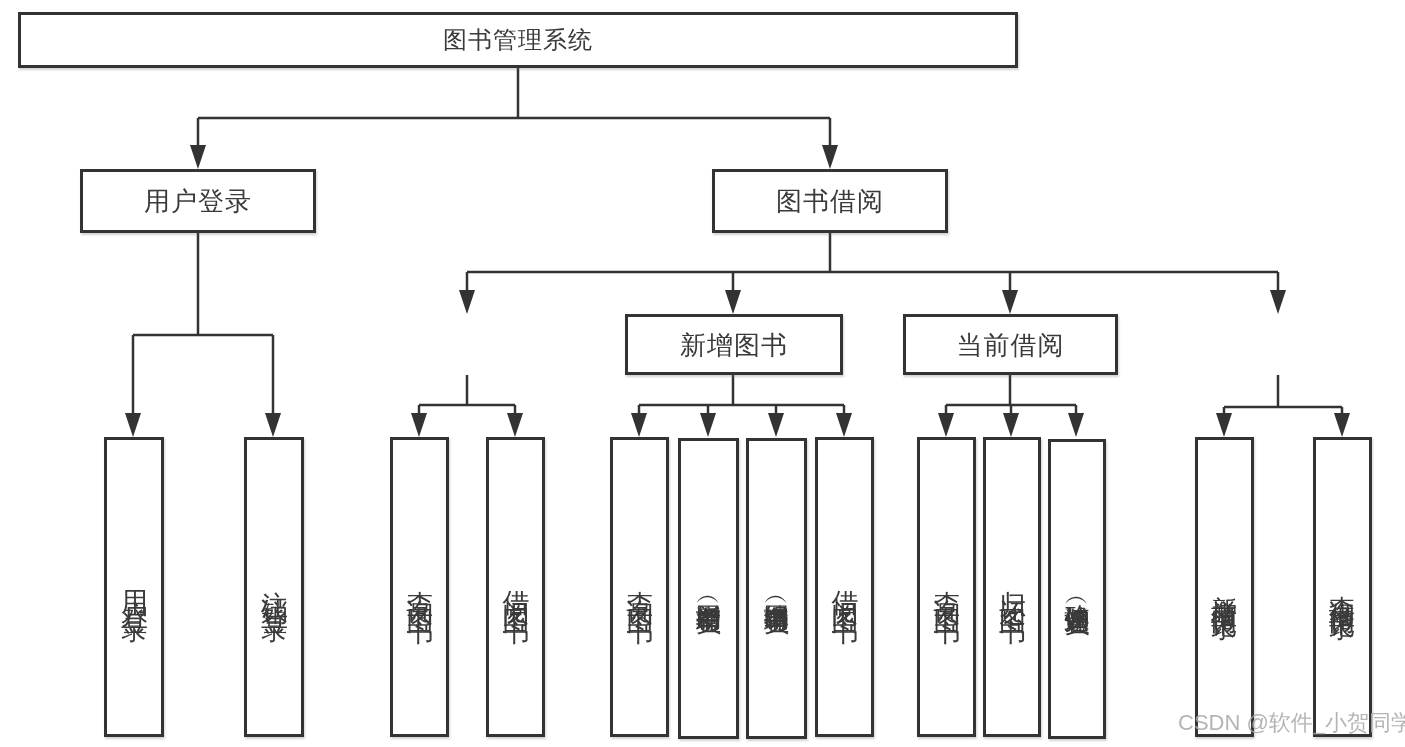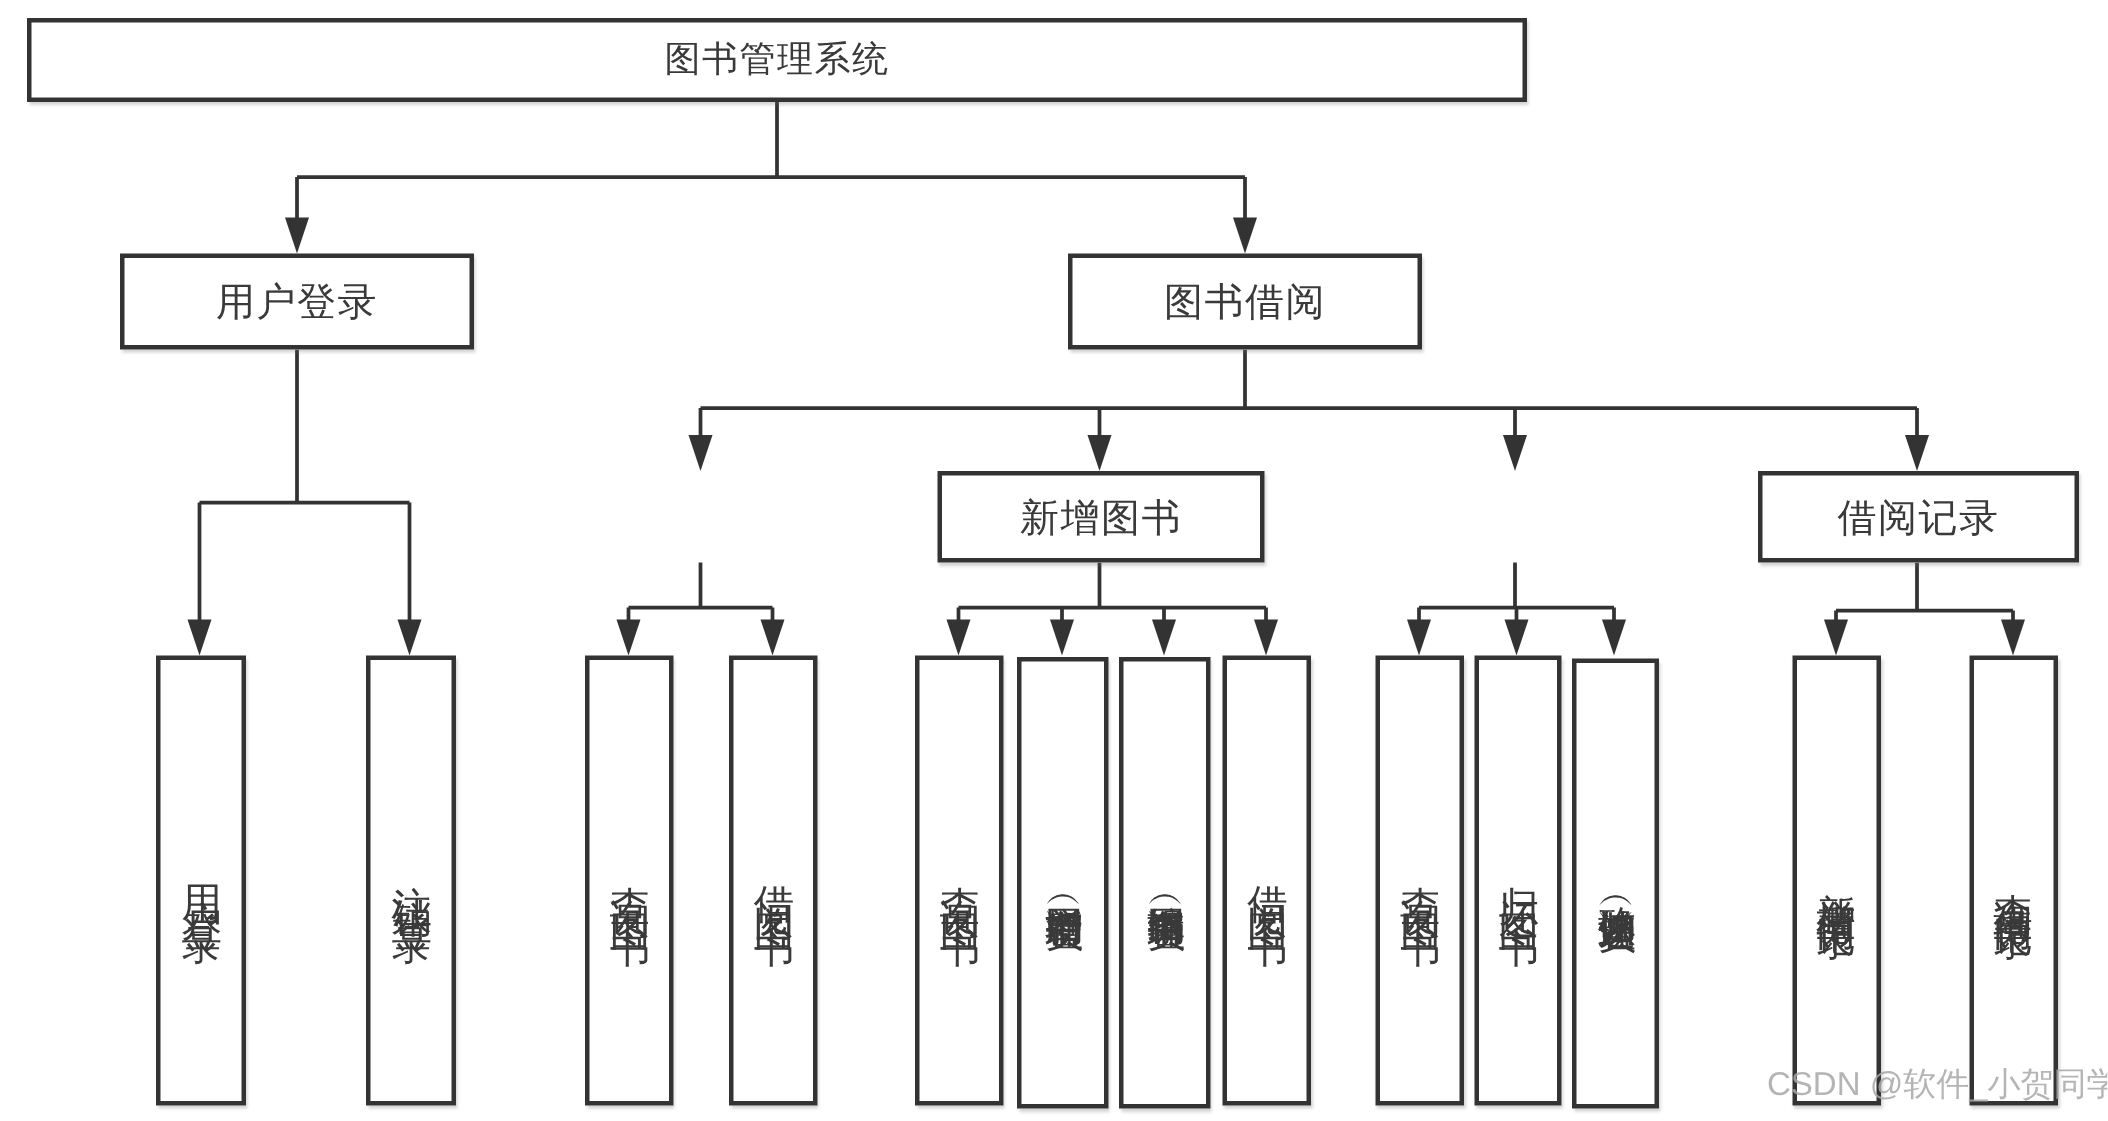--- a/index.html
+++ b/index.html
@@ -118,22 +118,22 @@
   <div class="node branch" style="left:80px;top:169px;width:236px;height:64px">
     <span>用户登录</span>
   </div>
   <div class="node branch" style="left:712px;top:169px;width:236px;height:64px">
     <span>图书借阅</span>
   </div>
 
   <div class="node branch" style="left:625px;top:314px;width:218px;height:61px">
     <span>新增图书</span>
   </div>
-  <div class="node branch" style="left:1172px;top:314px;width:214px;height:61px">
-    <span>借阅记录</span>
+  <div class="node branch" style="left:903px;top:314px;width:215px;height:61px">
+    <span>当前借阅</span>
   </div>
 
   <div class="node leaf len4" style="left:104px;top:437px;width:60px;height:300px">
     <span>用户登录</span>
   </div>
   <div class="node leaf len4" style="left:244px;top:437px;width:60px;height:300px">
     <span>注销登录</span>
   </div>
 
   <div class="node leaf len4" style="left:390px;top:437px;width:59px;height:300px">

